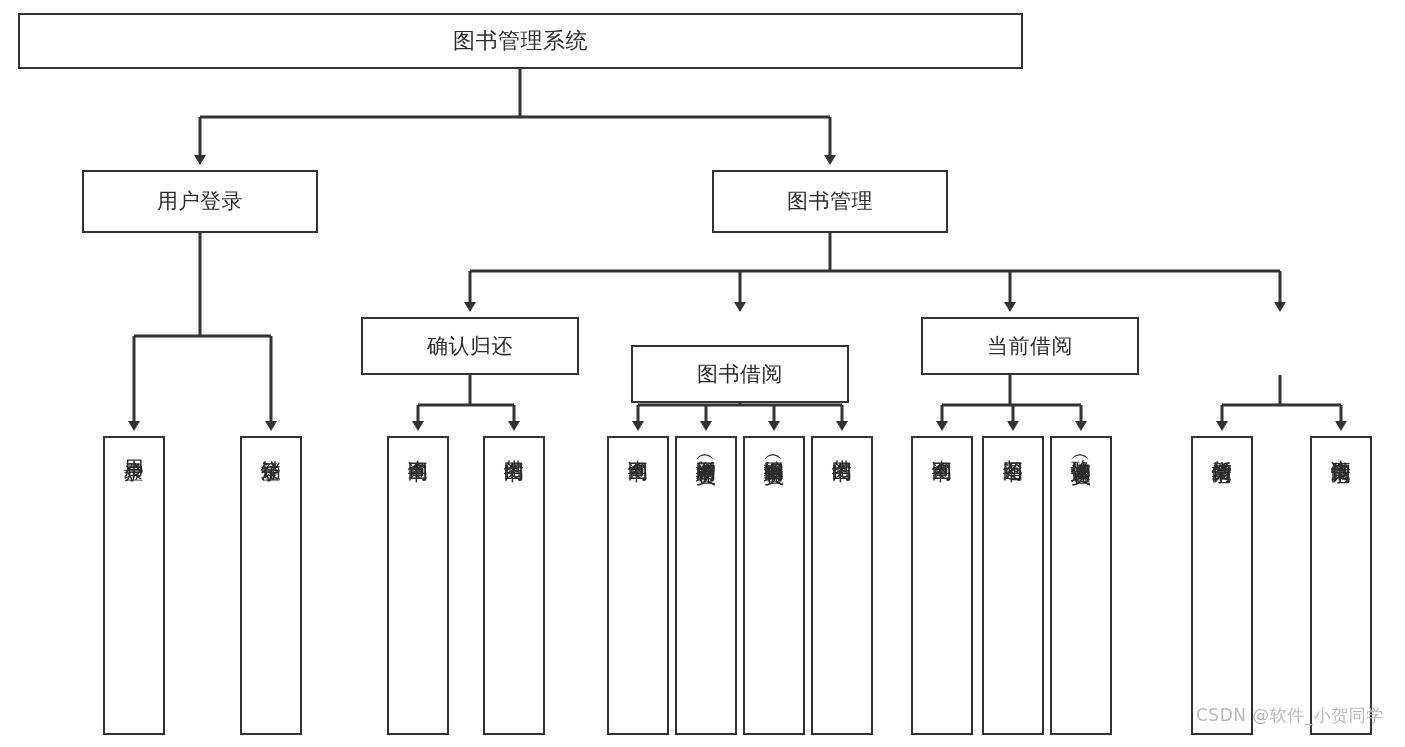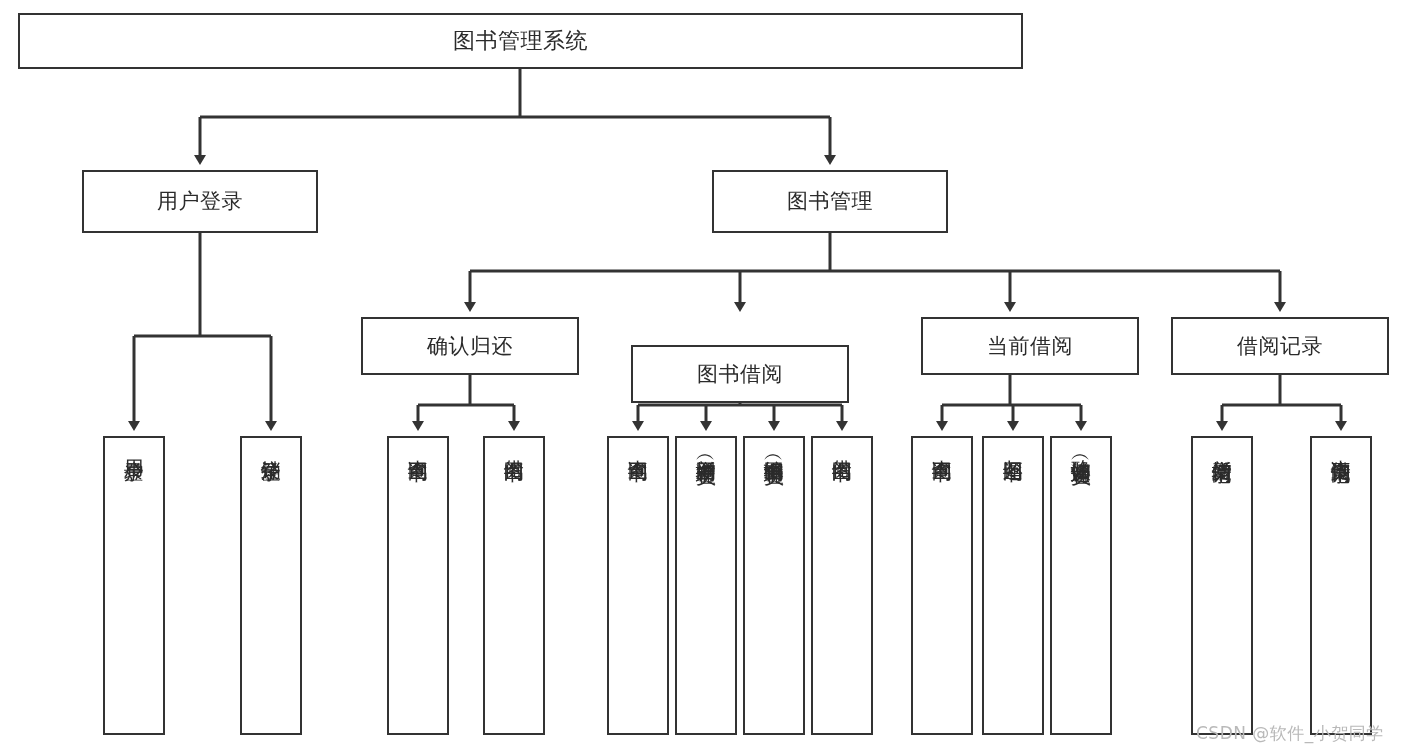--- a/index.html
+++ b/index.html
@@ -138,23 +138,20 @@
 
   <div class="node horizontal" style="left: 361px; top: 317px; width: 218px; height: 58px;">
     <span class="node-label">确认归还</span>
   </div>
   <div class="node horizontal" style="left: 631px; top: 317px; width: 218px; height: 58px; margin-top: 28px;">
     <span class="node-label">图书借阅</span>
   </div>
   <div class="node horizontal" style="left: 901px; top: 317px; width: 218px; height: 58px; margin-left: 20px;">
     <span class="node-label">当前借阅</span>
   </div>
-  <div class="node horizontal" style="left: 1171px; top: 317px; width: 218px; height: 58px;">
-    <span class="node-label">借阅记录</span>
-  </div>
 
   <div class="node vertical" style="left: 103px; top: 436px; width: 62px; height: 299px;">
     <span class="node-label">用户登录</span>
   </div>
   <div class="node vertical" style="left: 240px; top: 436px; width: 62px; height: 299px;">
     <span class="node-label">注销登录</span>
   </div>
   <div class="node vertical" style="left: 387px; top: 436px; width: 62px; height: 299px;">
     <span class="node-label">查询图书</span>
   </div>
@@ -182,15 +179,15 @@
   <div class="node vertical" style="left: 1050px; top: 436px; width: 62px; height: 299px;">
     <span class="node-label">确认归还（管理员）</span>
   </div>
   <div class="node vertical" style="left: 1191px; top: 436px; width: 62px; height: 299px;">
     <span class="node-label">新增借阅记录</span>
   </div>
   <div class="node vertical" style="left: 1310px; top: 436px; width: 62px; height: 299px;">
     <span class="node-label">查询借阅记录</span>
   </div>
 
-  <div class="watermark" style="left: 1196px; top: 722px;">CSDN @软件_小贺同学</div>
+  <div class="watermark" style="left: 1196px; top: 704px;">CSDN @软件_小贺同学</div>
 
 </div>
 
 </body></html>

